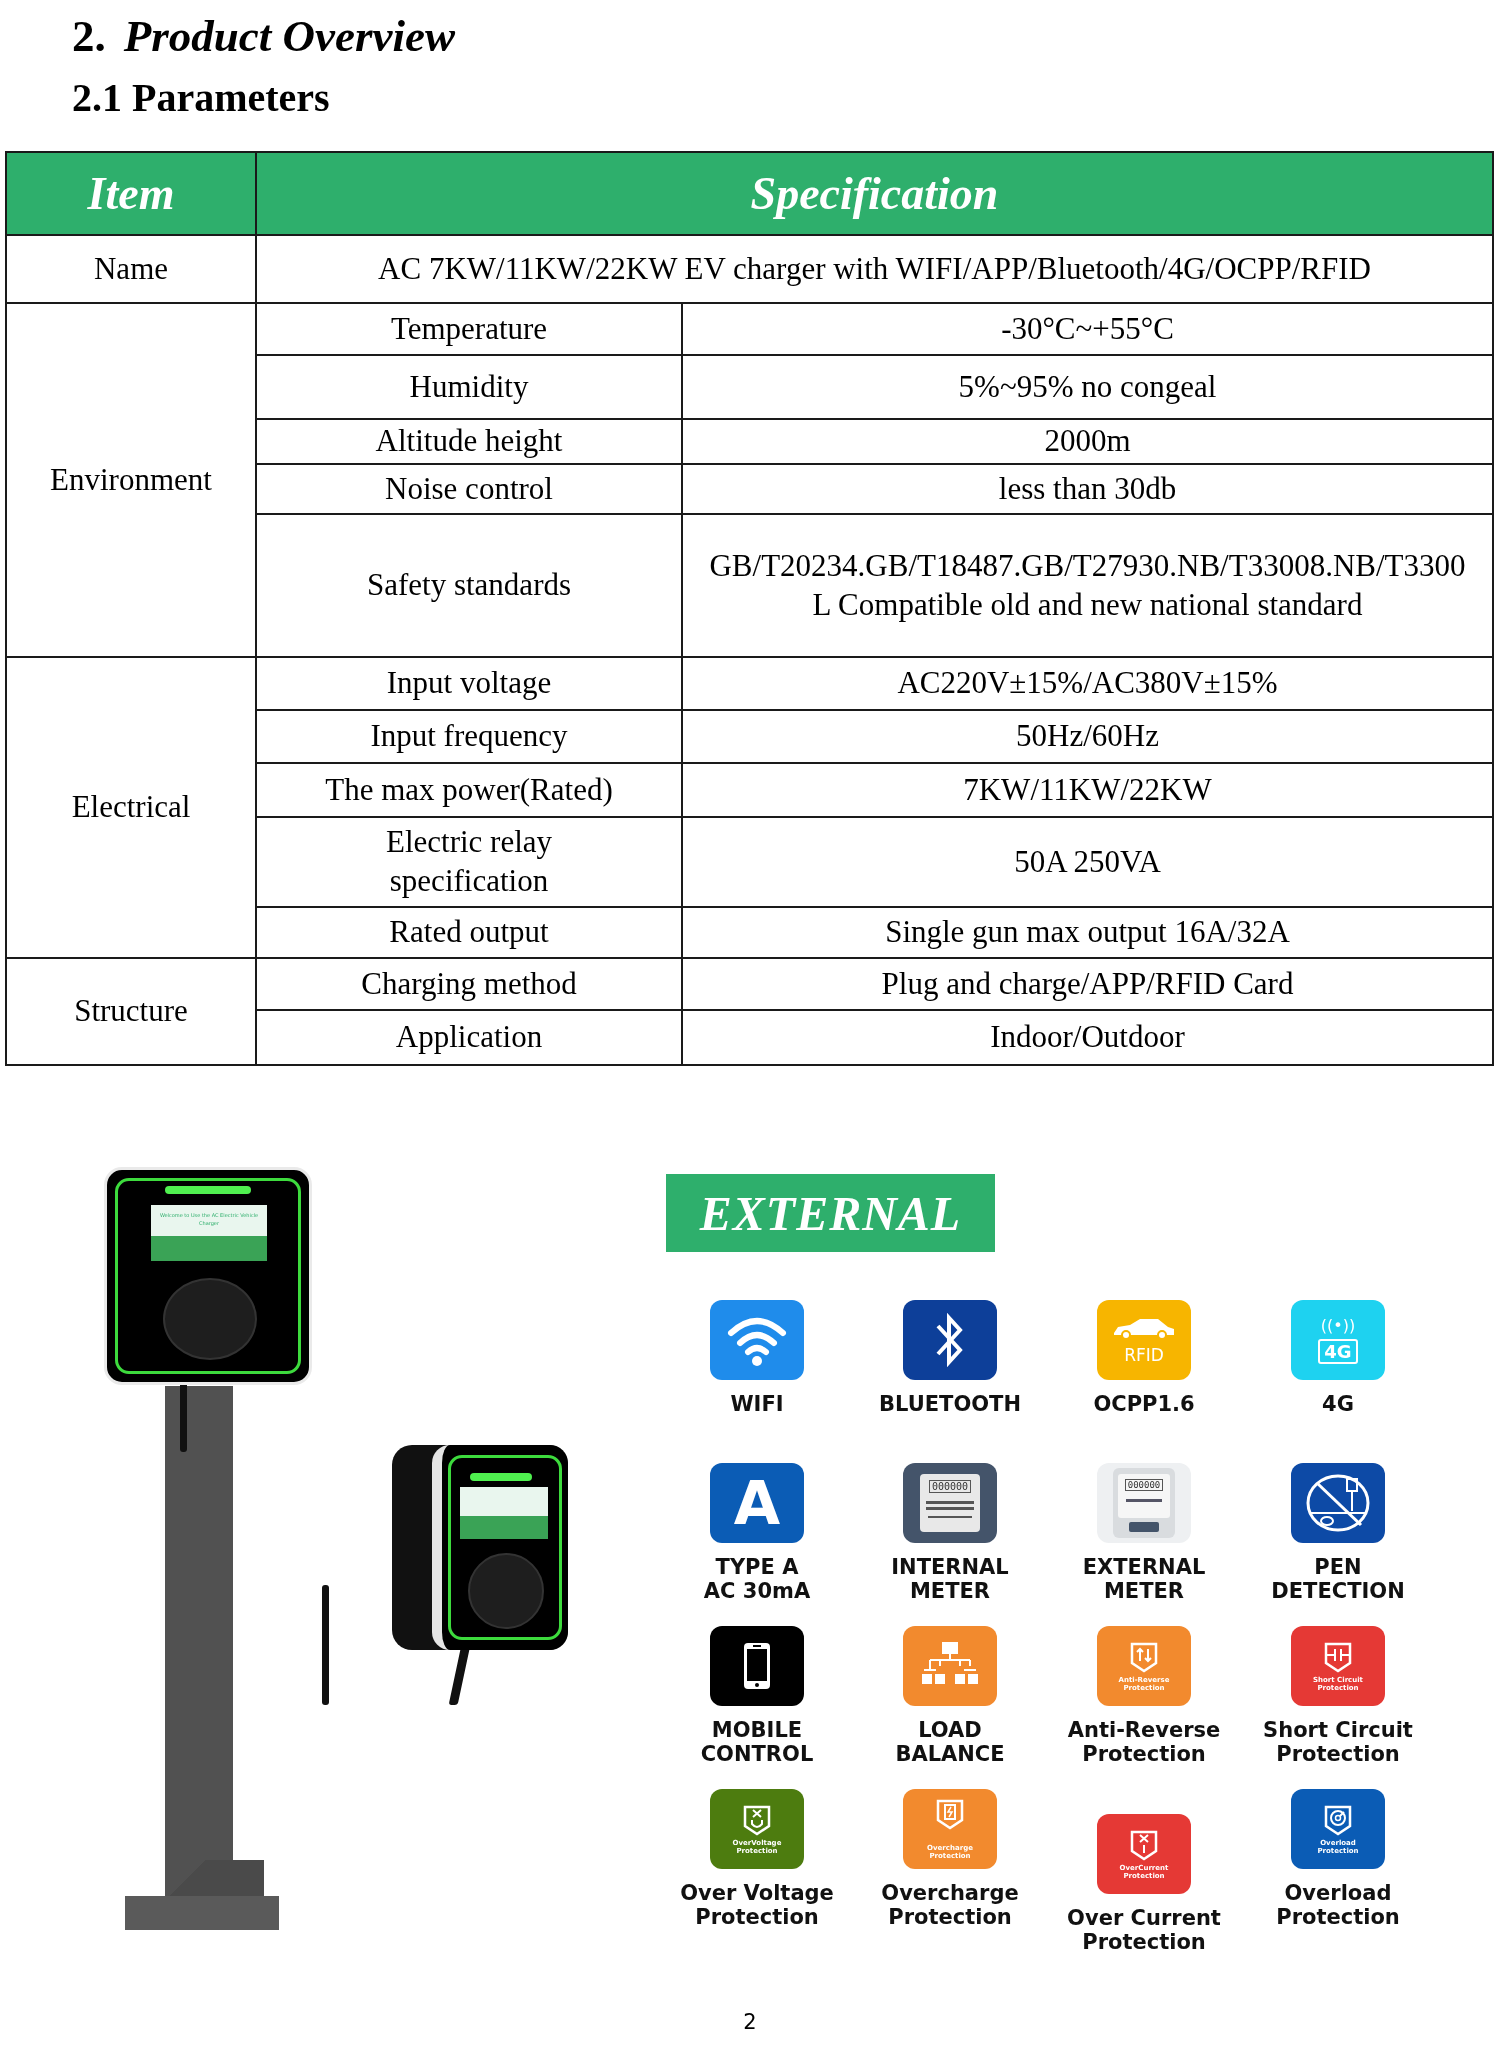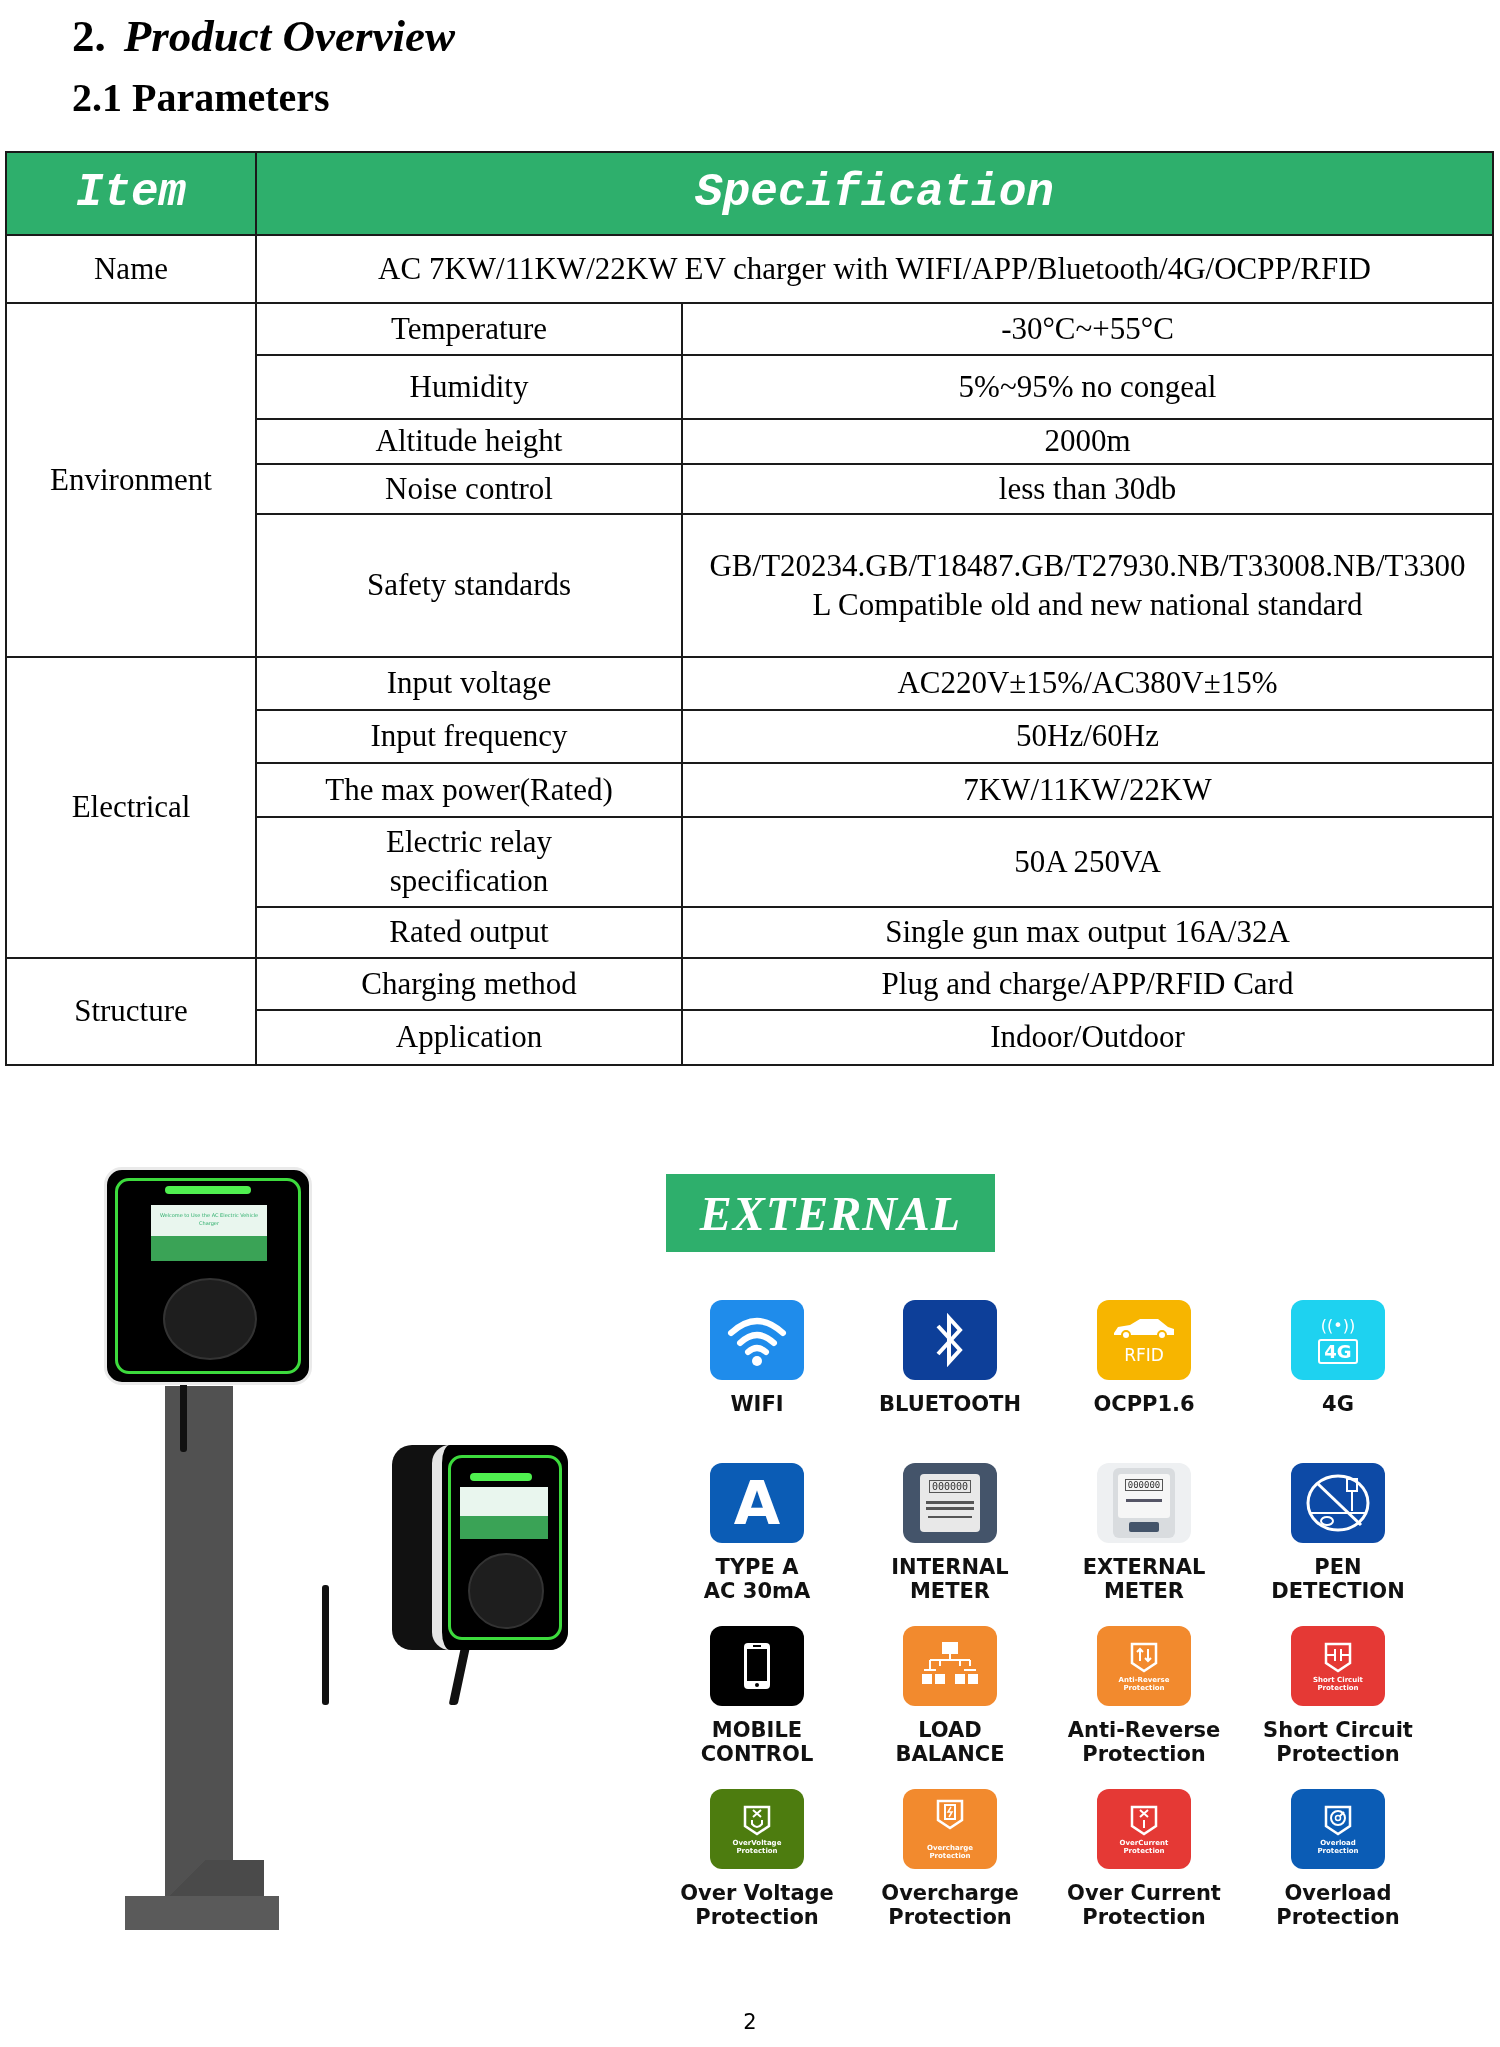--- a/index.html
+++ b/index.html
@@ -4,21 +4,21 @@
 <style>
   html, body { margin:0; padding:0; background:#fff; }
   body { width:1500px; height:2047px; position:relative; overflow:hidden; font-family:"Liberation Serif", serif; color:#000; }
   .abs { position:absolute; }
   .h1 { left:72px; top:10px; font-size:45px; font-weight:bold; font-style:italic; }
   .h1 .num { font-style:normal; margin-right:18px; }
   .h2 { left:72px; top:74px; font-size:40px; font-weight:bold; }
 
   table.spec { position:absolute; left:5px; top:151px; width:1489px; border-collapse:collapse; table-layout:fixed; }
   table.spec td, table.spec th { border:2px solid #1a1a1a; text-align:center; vertical-align:middle; padding:0 6px; font-size:31px; line-height:1.25; font-weight:normal; }
-  table.spec th { background:#2eaf6c; color:#fff; font-style:italic; font-weight:bold; font-size:46px; height:81px;font-family:Liberation Mono, monospace; }
+  table.spec th { background:#2eaf6c; color:#fff; font-style:italic; font-weight:bold; font-size:46px; height:81px; }
   .c1 { width:250px; } .c2 { width:426px; } .c3 { }
 
   .func-banner { left:666px; top:1174px; width:329px; height:78px; background:#2eaf6c; color:#fff; font-style:italic; font-weight:bold; font-size:48px; display:flex; align-items:center; justify-content:center; letter-spacing:1px; }
 
   .grid { position:absolute; left:660px; top:1300px; width:820px; }
   .fitem { position:absolute; width:194px; text-align:center; }
   .ficon { width:94px; height:80px; margin:0 auto; border-radius:12px; display:flex; align-items:center; justify-content:center; color:#fff; position:relative; }
   .flabel { font-family:"DejaVu Sans", sans-serif; font-weight:bold; font-size:21px; line-height:24px; margin-top:12px; color:#111; }
   .mini { font-family:"DejaVu Sans", sans-serif; font-size:7px; line-height:8px; font-weight:bold; text-align:center; }
 
@@ -328,21 +328,21 @@
           <rect x="10" y="7" width="10" height="14" stroke="#fff" stroke-width="2" fill="none"></rect>
           <path d="M16 9 L13 14 H17 L14 19" stroke="#fff" stroke-width="1.5" fill="none"></path>
         </svg>
       <div class="mini" style="width:60px;margin-top:14px">Overcharge Protection</div>
     </div>
     <div class="flabel">
         <div>Overcharge</div>
         <div>Protection</div>
       </div>
   </div>
-  <div class="fitem" style="left:387px;top:489px">
+  <div class="fitem" style="left:387px;top:514px">
     <div class="ficon" style="background:#e53935;flex-direction:column">
       <svg width="30" height="32" viewBox="0 0 30 32">
           <path d="M3 3 H27 V22 L15 30 L3 22 Z" stroke="#fff" stroke-width="2.5" fill="none"></path>
           <path d="M11 6 L19 13 M19 6 L11 13 M15 16 V24" stroke="#fff" stroke-width="2" fill="none"></path>
         </svg>
       <div class="mini" style="width:60px;margin-top:3px">OverCurrent Protection</div>
     </div>
     <div class="flabel">
         <div>Over Current</div>
         <div>Protection</div>

